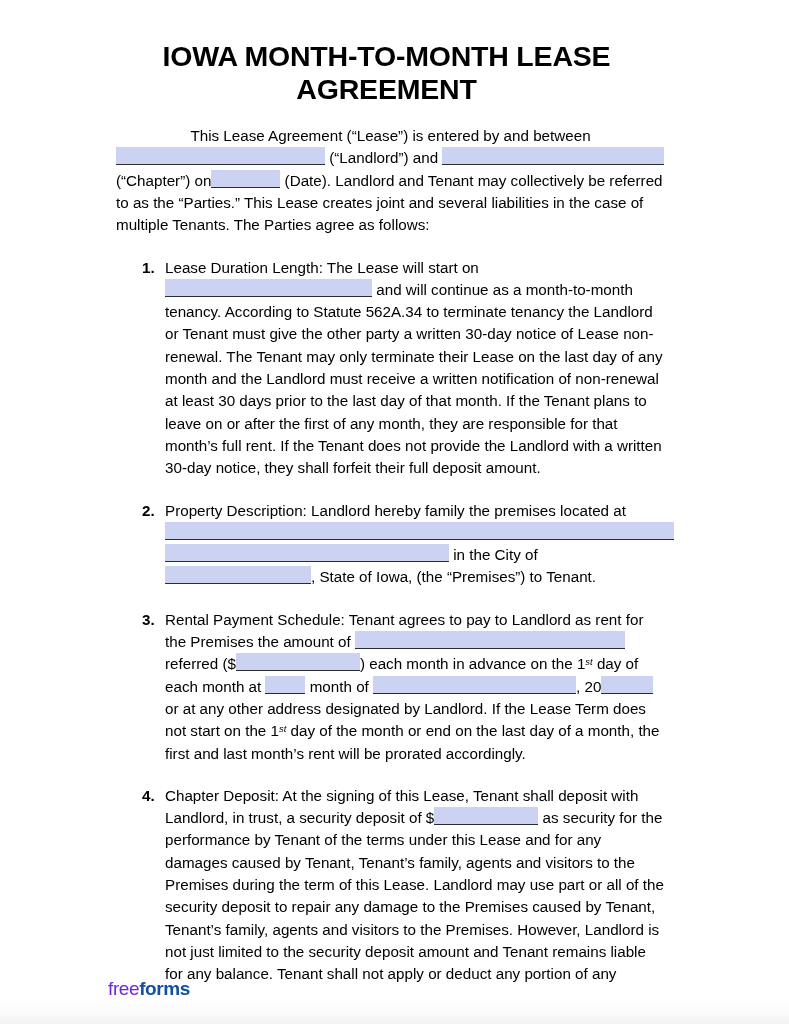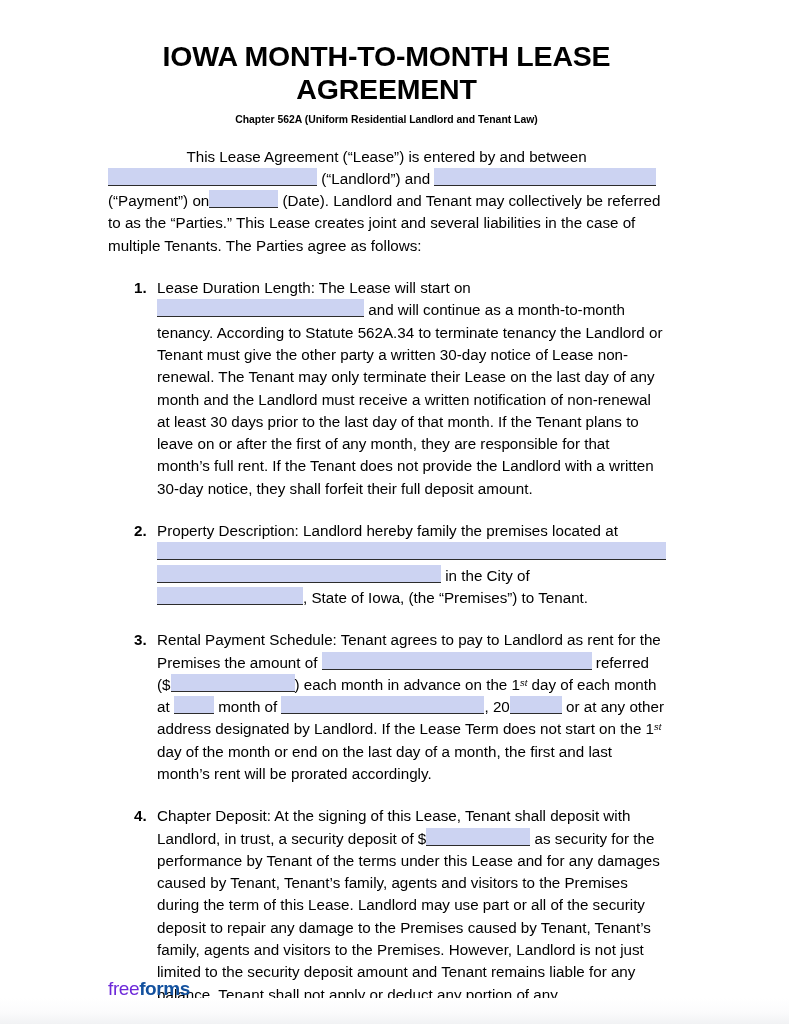--- a/index.html
+++ b/index.html
@@ -55,20 +55,21 @@
     font-size: 10.4px;
     font-weight: bold;
     line-height: 1.2;
     color: #000000;
   }
 
   
   .body-wrap {
     padding: 0 108px 0 108px;
     box-sizing: border-box;
+    margin-left: 8px;
   }
   .intro {
     margin: 0;
     padding-top: 19px;
     font-size: 15.2px;
     line-height: 22.3px;
     text-align: left;
   }
   .intro .first-line {
     display: block;
@@ -148,29 +149,28 @@
     font-weight: bold;
     margin-top: 8px;
   }
 </style>
 </head>
 <body>
 
 <div class="page">
 
   <h1 class="doc-title">IOWA MONTH-TO-MONTH LEASE AGREEMENT</h1>
-  <div class="doc-subtitle">Chapter 562A (Uniform Residential Landlord and Tenant Law)</div>
 
   <div class="body-wrap">
 
     <p class="intro">
       <span class="first-line">This Lease Agreement (“Lease”) is entered by and between</span><span class="blank b-landlord"></span>
       <span>(“Landlord”) and</span>
       <span class="blank b-tenant"></span>
-      <span>(“Payment”) on</span><span class="blank b-date"></span>
+      <span>(“Chapter”) on</span><span class="blank b-date"></span>
       <span>(Date). Landlord and Tenant may collectively be referred to as the “Parties.” This Lease creates joint and several liabilities in the case of multiple Tenants. The Parties agree as follows:</span>
     </p>
 
     <div class="clause">
       <span class="clause-num">1.</span>
       <p>
         <span class="clause-heading">Lease Duration Length:</span>
         <span>The Lease will start on</span>
         <span class="blank b-start"></span>
         <span>and will continue as a month-to-month tenancy. According to Statute 562A.34 to terminate tenancy the Landlord or Tenant must give the other party a written 30-day notice of Lease non-renewal. The Tenant may only terminate their Lease on the last day of any month and the Landlord must receive a written notification of non-renewal at least 30 days prior to the last day of that month. If the Tenant plans to leave on or after the first of any month, they are responsible for that month’s full rent. If the Tenant does not provide the Landlord with a written 30-day notice, they shall forfeit their full deposit amount.</span>

